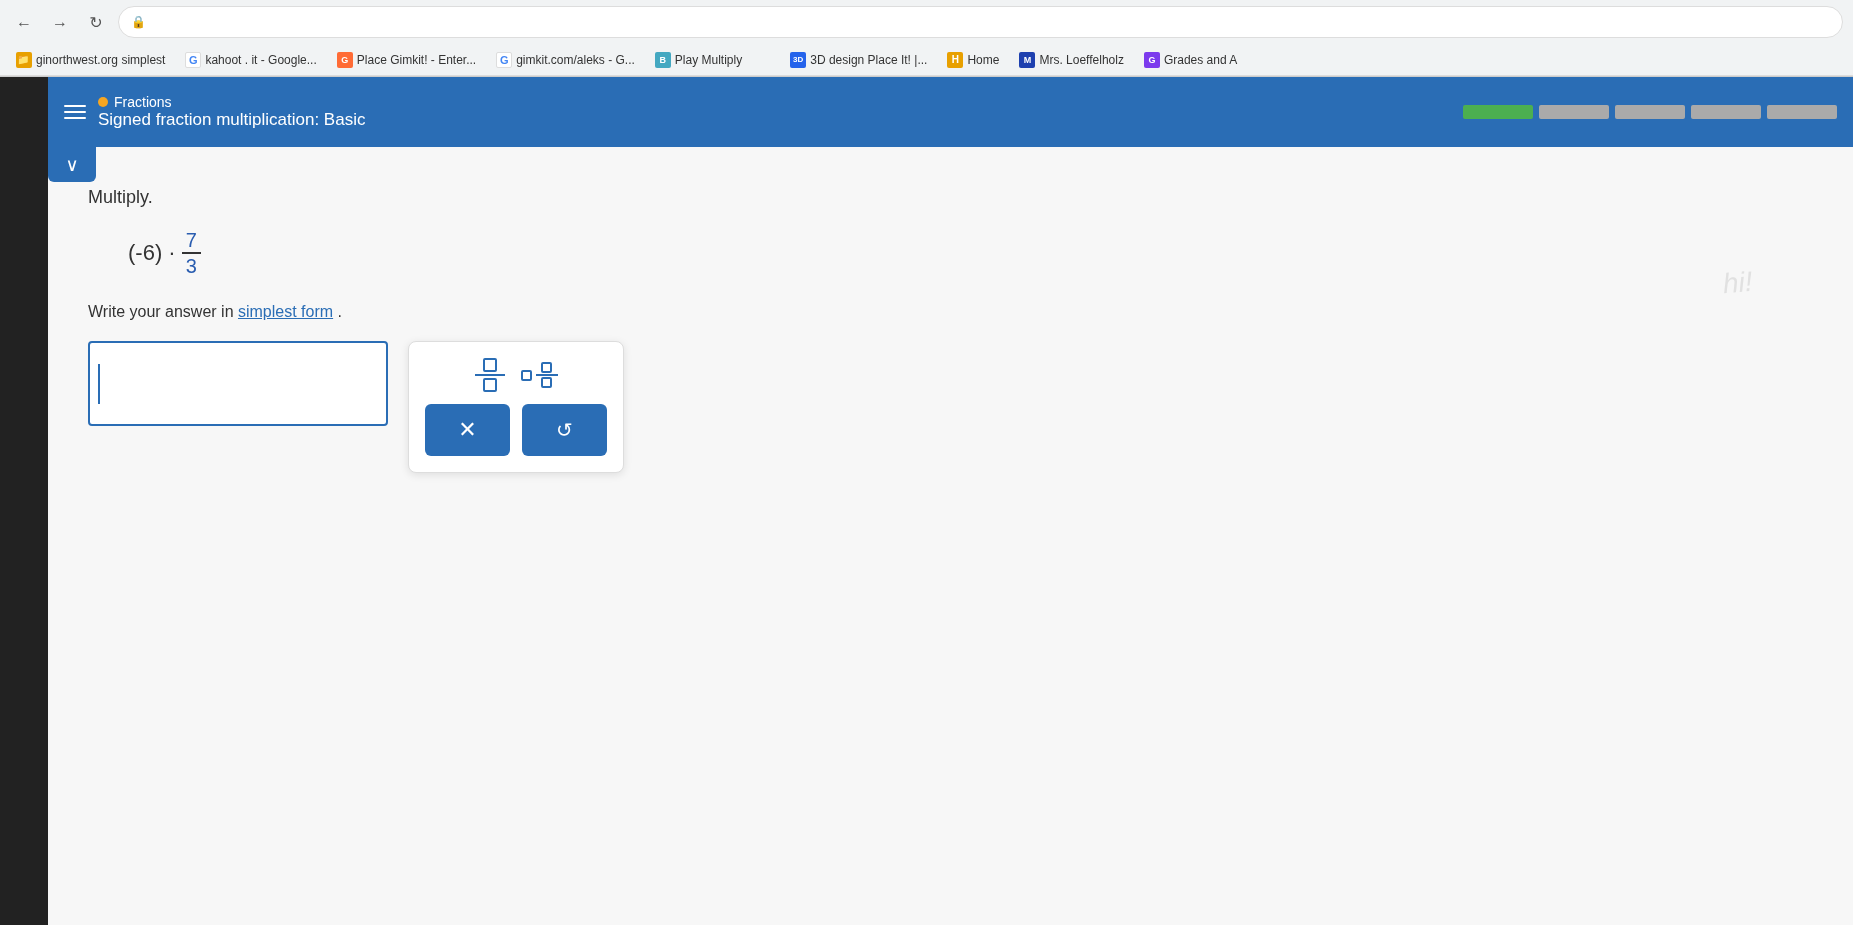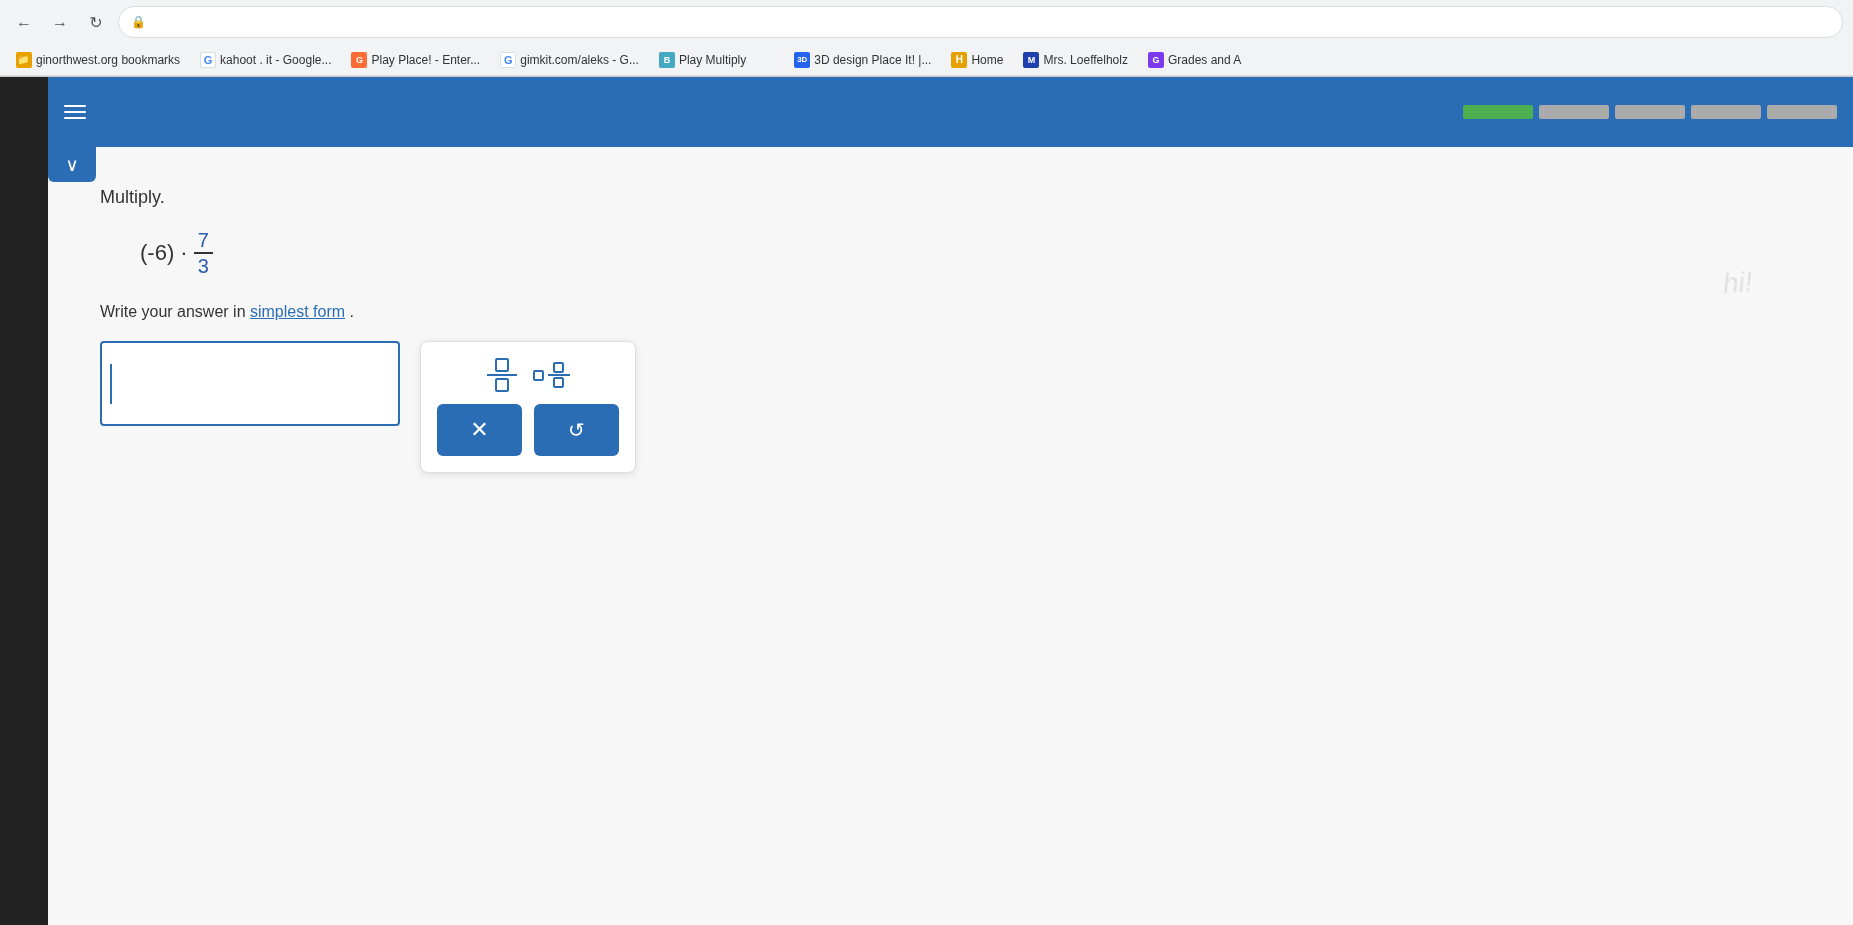--- a/index.html
+++ b/index.html
@@ -151,21 +151,21 @@
       height: 14px;
       width: 70px;
       border-radius: 2px;
     }
     .prog-green { background: #4caf50; }
     .prog-gray { background: #aaa; }
 
     
     .main-content {
       flex: 1;
-      padding: 20px 42px;
+      padding: 20px 30px;
       background: #f7f7f7;
       position: relative;
     }
 
     .question-area {
       padding: 20px 10px;
     }
 
     .multiply-label {
       font-size: 18px;
@@ -364,29 +364,29 @@
     <button class="nav-btn">→</button>
     <button class="nav-btn">↻</button>
     <div class="address-bar">
       <span class="address-bar-icon">🔒</span>
     </div>
   </div>
 
   <div class="bookmarks-bar">
     <div class="bookmark-item">
       <span class="bookmark-icon bm-folder">📁</span>
-      <span>ginorthwest.org bookmarks</span>
+      <span>ginorthwest.org simplest</span>
     </div>
     <div class="bookmark-item">
       <span class="bookmark-icon bm-google" style="color:#4285f4;font-weight:bold;font-size:11px;">G</span>
       <span>kahoot . it - Google...</span>
     </div>
     <div class="bookmark-item">
       <span class="bookmark-icon bm-gimkit" style="font-size:9px;">G</span>
-      <span>Play Place! - Enter...</span>
+      <span>Place Gimkit! - Enter...</span>
     </div>
     <div class="bookmark-item">
       <span class="bookmark-icon bm-google" style="color:#4285f4;font-weight:bold;font-size:11px;">G</span>
       <span>gimkit.com/aleks - G...</span>
     </div>
     <div class="bookmark-item">
       <span class="bookmark-icon bm-blooket" style="font-size:9px;">B</span>
       <span>Play Multiply</span>
     </div>
     <div class="bookmark-item">
@@ -412,20 +412,27 @@
 
   <div class="left-dark-bar"></div>
 
   <div style="flex:1; display:flex; flex-direction:column;">
 
     <div class="aleks-header">
       <div class="hamburger-icon">
         <div class="hamburger-line"></div>
         <div class="hamburger-line"></div>
         <div class="hamburger-line"></div>
+      </div>
+      <div class="header-title-area">
+        <div class="header-breadcrumb">
+          <div class="breadcrumb-dot"></div>
+          <span class="breadcrumb-text">Fractions</span>
+        </div>
+        <span class="header-subtitle">Signed fraction multiplication: Basic</span>
       </div>
       <div class="progress-area">
         <div class="progress-segment prog-green"></div>
         <div class="progress-segment prog-gray"></div>
         <div class="progress-segment prog-gray"></div>
         <div class="progress-segment prog-gray"></div>
         <div class="progress-segment prog-gray"></div>
       </div>
     </div>
 

